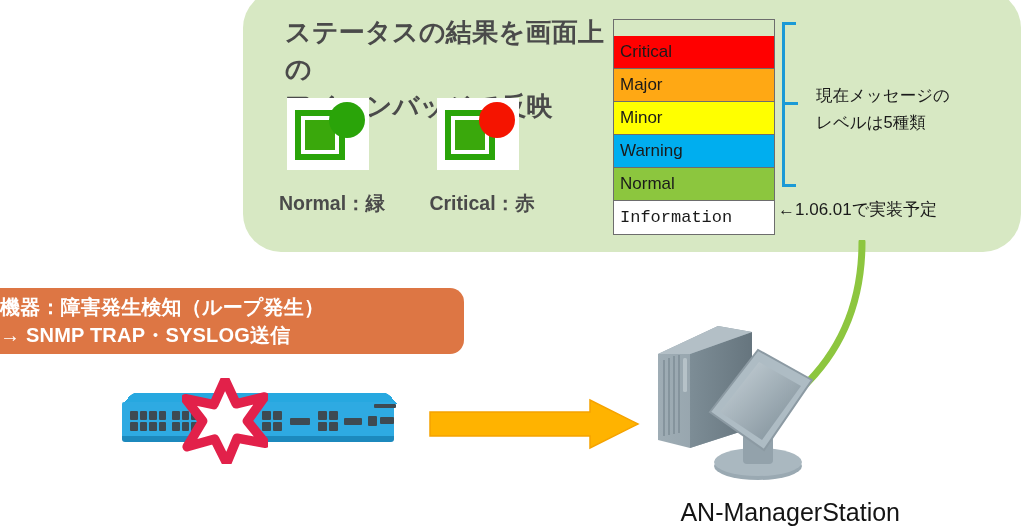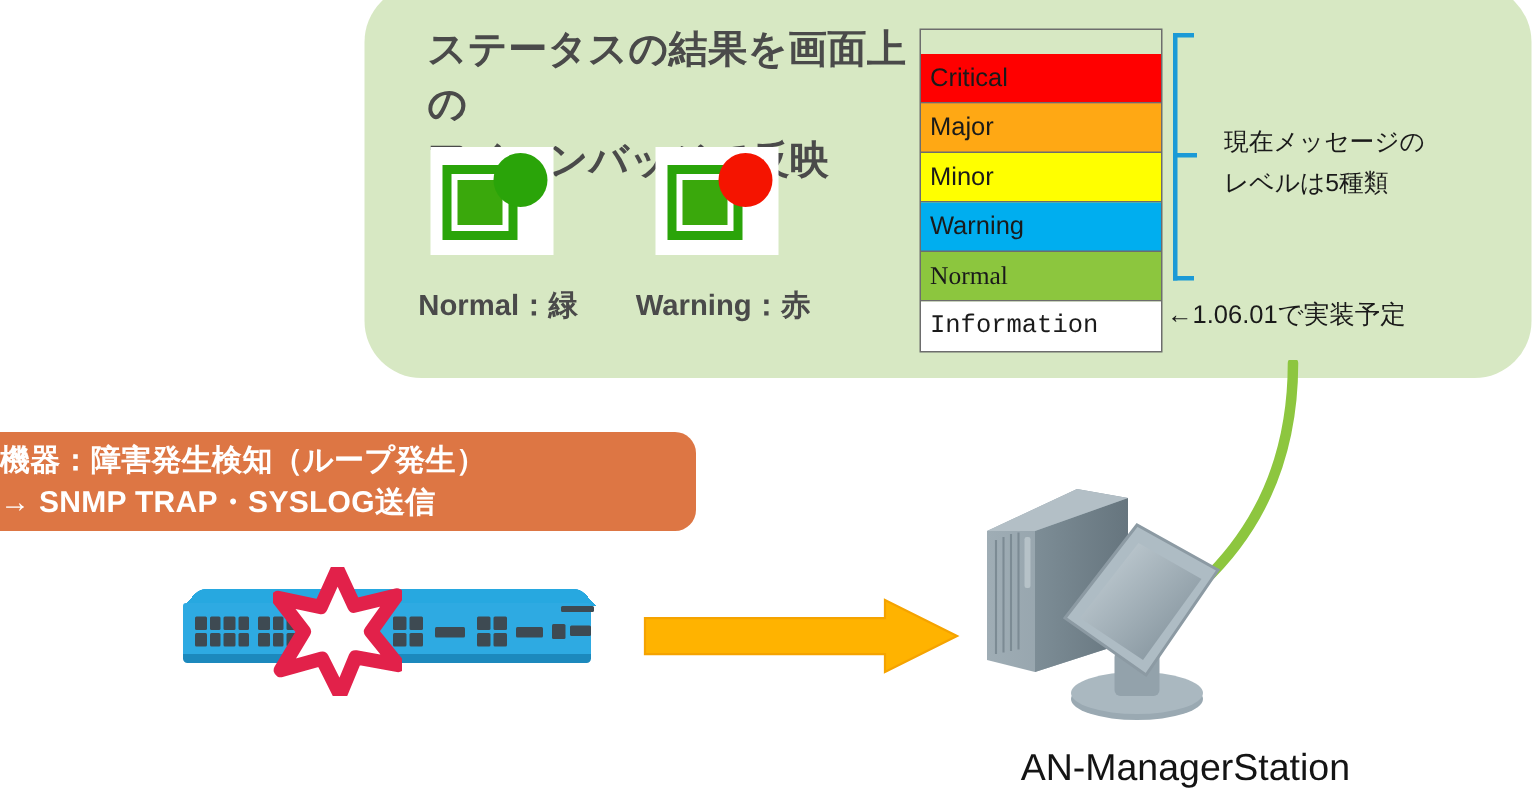--- a/index.html
+++ b/index.html
@@ -296,37 +296,37 @@
   <div class="badge-label">Normal：緑</div>
 </div>
 
 <div class="badge-wrap" id="badge-critical">
   <div class="badge-icon">
     <div class="badge-folder">
       <div class="badge-folder-inner"></div>
     </div>
     <div class="badge-dot red"></div>
   </div>
-  <div class="badge-label">Warning：赤</div>
+  <div class="badge-label">Critical：赤</div>
 </div>
 
 <div id="severity-table">
   <div class="sev-row" style="background: rgb(255, 0, 0); margin-top: 16px;">
     <span>Critical</span>
   </div>
   <div class="sev-row" style="background: rgb(255, 168, 20);">
     <span>Major</span>
   </div>
   <div class="sev-row" style="background: rgb(255, 255, 0); text-align: center;">
     <span>Minor</span>
   </div>
   <div class="sev-row" style="background: rgb(0, 174, 239);">
     <span>Warning</span>
   </div>
-  <div class="sev-row" style="background: rgb(140, 198, 62); font-family: Liberation Serif, serif;">
+  <div class="sev-row" style="background: rgb(140, 198, 62);">
     <span>Normal</span>
   </div>
   <div class="sev-row" style="background: rgb(255, 255, 255);">
     <span>Information</span>
   </div>
 </div>
 
 <div id="level-bracket"></div>
 <div id="bracket-tick"></div>
 

